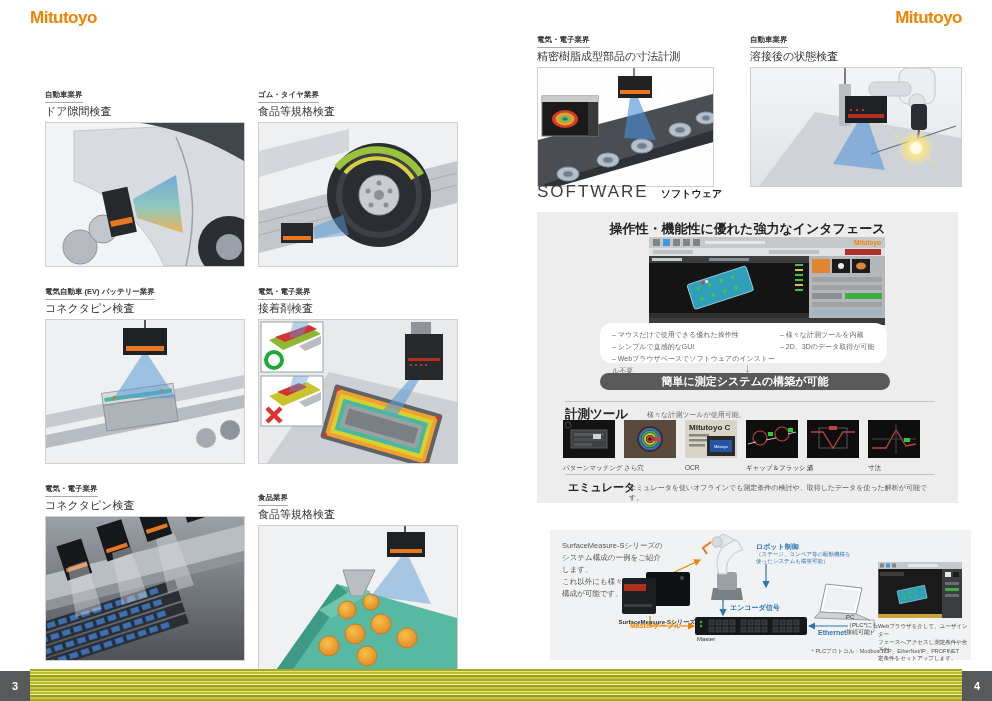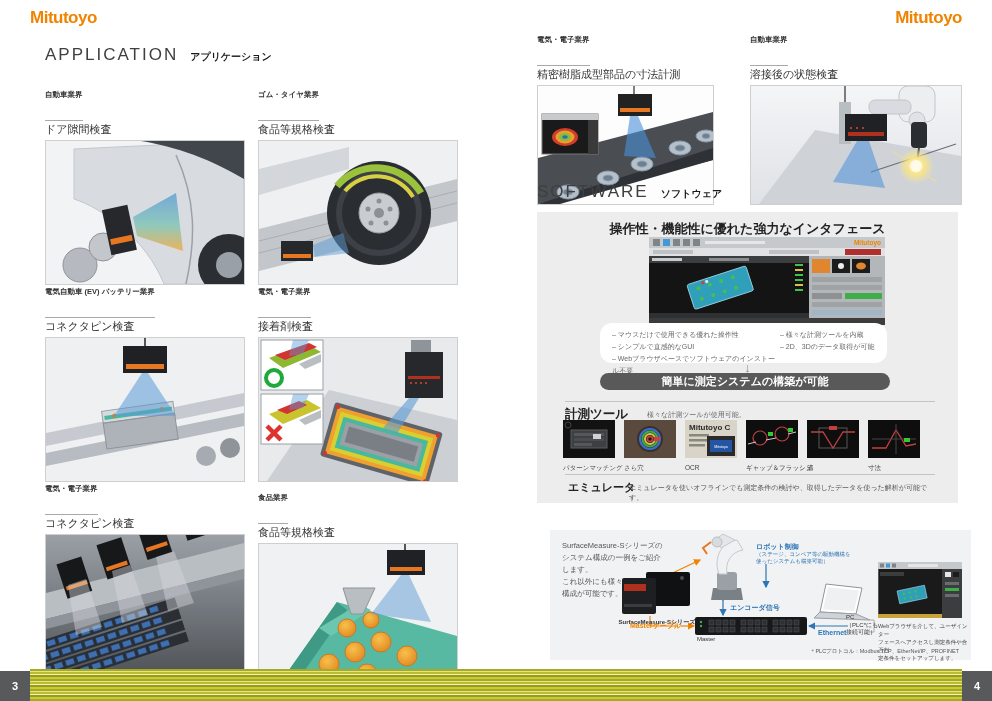--- a/index.html
+++ b/index.html
@@ -4,21 +4,21 @@
 <style>
   html,body{margin:0;padding:0;background:#9e9e9e;}
   #spread{position:relative;width:992px;height:701px;background:#ffffff;overflow:hidden;
     font-family:"Liberation Sans","DejaVu Sans",sans-serif;color:#333;}
   .abs{position:absolute;}
   .logo{font-size:17px;font-weight:bold;letter-spacing:-0.5px;color:#f08300;}
   .sec-head{display:flex;align-items:baseline;gap:12px;}
   .sec-head .en{font-size:17px;font-weight:400;letter-spacing:2px;color:#3f3f3f;}
   .sec-head .jp{font-size:10px;font-weight:bold;color:#1a1a1a;}
   .app-item .industry{display:inline-block;font-size:7.5px;font-weight:bold;color:#333;
-    padding-bottom:20px;border-bottom:1px solid #a9a9a9;line-height:10px;}
+    padding-bottom:2px;border-bottom:1px solid #a9a9a9;line-height:10px;}
   .app-item .app-title{font-size:11px;color:#333;margin-top:3px;line-height:11px;}
   .app-image{margin-top:5px;border:1px solid #cfcfcf;background:#f4f5f7;overflow:hidden;position:relative;}
   .panel{background:#ededee;}
   .panel-title{font-size:13px;font-weight:bold;color:#222;text-align:center;}
   .features-box{background:#ffffff;border-radius:12px;display:flex;padding:6px 12px;box-sizing:border-box;}
   .features-col{font-size:7px;color:#666;line-height:1.7;}
   .down-arrow{font-size:13px;color:#8a8a8a;text-align:center;}
   .banner{background:#595959;border-radius:9px;color:#fff;font-size:11px;font-weight:bold;
     text-align:center;line-height:17px;}
   .hline{border-top:1px solid #c3c3c3;height:0;}
@@ -45,24 +45,20 @@
     display:flex;align-items:center;justify-content:center;}
 </style>
 </head>
 <body>
 
 <div id="spread">
 
   <div class="abs logo" style="left:30px;top:8px;">Mitutoyo</div>
   <div class="abs logo" style="right:30px;top:8px;">Mitutoyo</div>
 
-  <div class="abs sec-head" style="left:45px;top:45px;">
-    <span class="en">APPLICATION</span>
-    <span class="jp">アプリケーション</span>
-  </div>
 
   <div class="abs app-item" style="left:45px;top:83px;width:200px;">
     <div class="industry">自動車業界</div>
     <div class="app-title">ドア隙間検査</div>
     <div class="app-image" style="width:198px;height:143px;">
       <svg width="198" height="143" viewBox="0 0 198 143">
         <defs>
             <linearGradient id="beamA" x1="0" y1="0" x2="0" y2="1">
           <stop offset="0" stop-color="#5b9bd5"></stop>
               <stop offset="0.55" stop-color="#7cc4b4"></stop>

